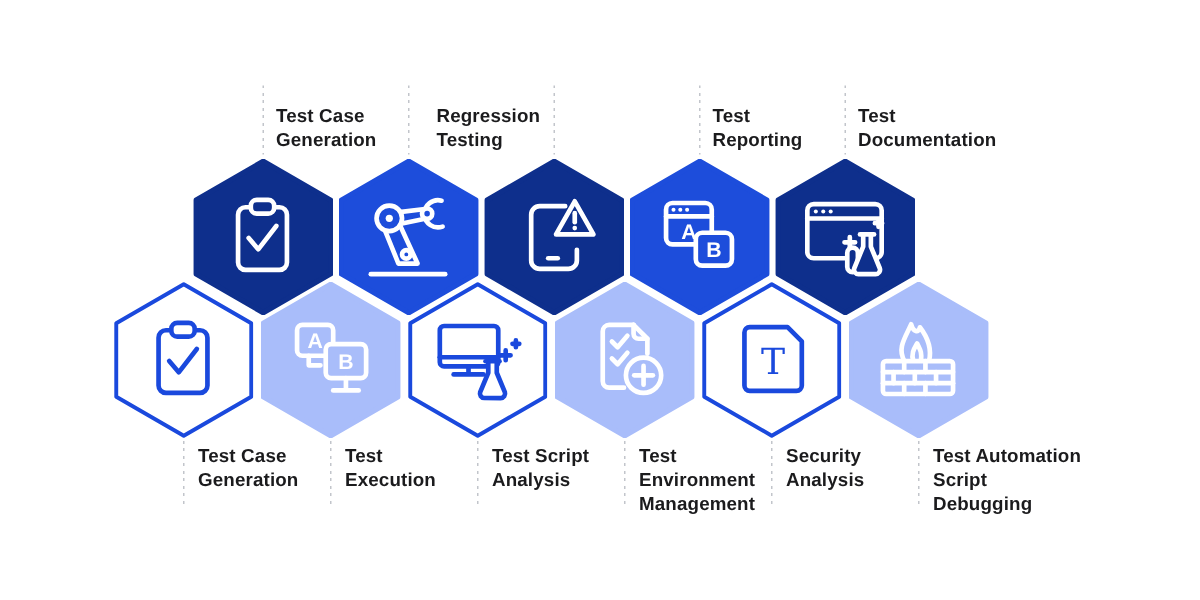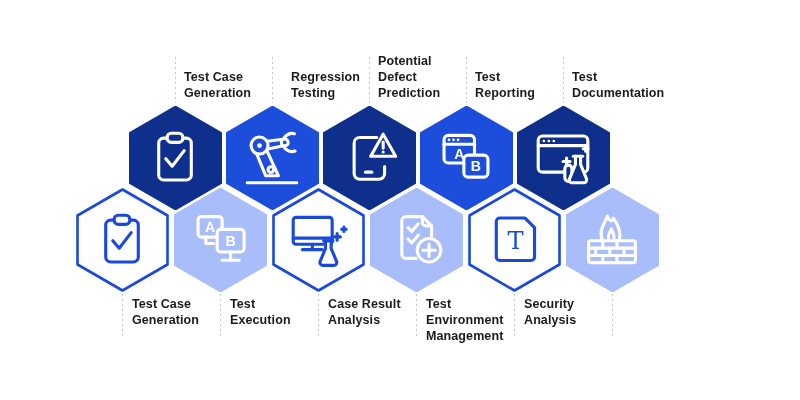--- a/index.html
+++ b/index.html
@@ -62,23 +62,20 @@
       </svg>
       <svg class="icon" width="68" height="68" viewBox="0 0 48 48" fill="none" stroke="#ffffff" stroke-width="2.2" stroke-linecap="round" stroke-linejoin="round">
         <path d="M29.5,9.5 H17.5 a4,4 0 0 0 -4,4 v21.5 a4,4 0 0 0 4,4 H31 a4,4 0 0 0 4,-4 v-5"></path>
         <line x1="21.5" y1="34" x2="26" y2="34"></line>
         <path d="M34,7.2 L42.8,22.8 H25.2 Z" fill="#0e2f8c"></path>
         <line x1="34" y1="12.8" x2="34" y2="17"></line>
         <circle cx="34" cy="19.8" r="1.1" fill="#ffffff" stroke="none"></circle>
       </svg>
     </div>
     <div class="dotline" style="left: 369px; top: 57px; height: 46px;"></div>
-    <div class="lbl" style="left: 378px; bottom: 299px;">Potential
-Defect
-Prediction</div>
     <div class="hex" style="left: 419.5px; top: 106px;">
       <svg class="shape" width="93" height="104" viewBox="0 0 93 104">
         <polygon points="46.5,1.5 91.5,27.5 91.5,76.5 46.5,102.5 1.5,76.5 1.5,27.5" fill="#1d4ddb" stroke="#1d4ddb" stroke-width="3.5" stroke-linejoin="round"></polygon>
       </svg>
       <svg class="icon" width="68" height="68" viewBox="0 0 48 48" fill="none" stroke="#ffffff" stroke-width="2.2" stroke-linecap="round" stroke-linejoin="round">
         <rect x="8.5" y="8" width="21.5" height="19.5" rx="3"></rect>
         <line x1="8.5" y1="14.3" x2="30" y2="14.3"></line>
         <circle cx="12" cy="11.2" r="0.95" fill="#ffffff" stroke="none"></circle>
         <circle cx="15.2" cy="11.2" r="0.95" fill="#ffffff" stroke="none"></circle>
         <circle cx="18.4" cy="11.2" r="0.95" fill="#ffffff" stroke="none"></circle>
@@ -150,21 +147,21 @@
         <line x1="6.5" y1="22.7" x2="34" y2="22.7"></line>
         <line x1="20" y1="27" x2="20" y2="30"></line>
         <line x1="13" y1="30.8" x2="27" y2="30.8"></line>
         <path d="M29.3,24.6 V30 L25.5,39.1 A2.1,2.1 0 0 0 27.45,41.9 H35.15 A2.1,2.1 0 0 0 37.1,39.1 L33.3,30 V24.6" fill="#ffffff"></path>
         <line x1="28" y1="24.6" x2="34.6" y2="24.6"></line>
         <path d="M37.5,19.5 v4.6 M35.2,21.8 h4.6"></path>
         <path d="M42.3,14.8 v3.2 M40.7,16.4 h3.2"></path>
       </svg>
     </div>
     <div class="dotline" style="left: 318px; top: 294px; height: 44px;"></div>
-    <div class="lbl" style="left: 328px; top: 296px;">Case Result
+    <div class="lbl" style="left: 328px; top: 296px;">Test Script
 Analysis</div>
     <div class="hex" style="left: 369.5px; top: 188px;">
       <svg class="shape" width="93" height="104" viewBox="0 0 93 104">
         <polygon points="46.5,1.5 91.5,27.5 91.5,76.5 46.5,102.5 1.5,76.5 1.5,27.5" fill="#a9bdfa" stroke="#a9bdfa" stroke-width="3.5" stroke-linejoin="round"></polygon>
       </svg>
       <svg class="icon" width="68" height="68" viewBox="0 0 48 48" fill="none" stroke="#ffffff" stroke-width="2.2" stroke-linecap="round" stroke-linejoin="round">
         <path d="M28.5,7.5 H17 a3,3 0 0 0 -3,3 v23.5 a3,3 0 0 0 3,3 h7"></path>
         <path d="M28.5,7.5 L35,14 v7"></path>
         <path d="M28.5,7.5 v4.2 a2.3,2.3 0 0 0 2.3,2.3 H35"></path>
         <polyline points="18.3,15.3 21,18 25.6,12.6"></polyline>
@@ -203,13 +200,16 @@
         <line x1="17.5" y1="24.5" x2="17.5" y2="29.7"></line>
         <line x1="27.5" y1="24.5" x2="27.5" y2="29.7"></line>
         <line x1="12.5" y1="29.7" x2="12.5" y2="34.9"></line>
         <line x1="22.5" y1="29.7" x2="22.5" y2="34.9"></line>
         <line x1="32.5" y1="29.7" x2="32.5" y2="34.9"></line>
         <line x1="17.5" y1="34.9" x2="17.5" y2="40"></line>
         <line x1="27.5" y1="34.9" x2="27.5" y2="40"></line>
       </svg>
     </div>
     <div class="dotline" style="left: 612px; top: 294px; height: 44px;"></div>
+    <div class="lbl" style="left: 622px; top: 296px;">Test Automation
+Script
+Debugging</div>
   </div>
 
 </body></html>

